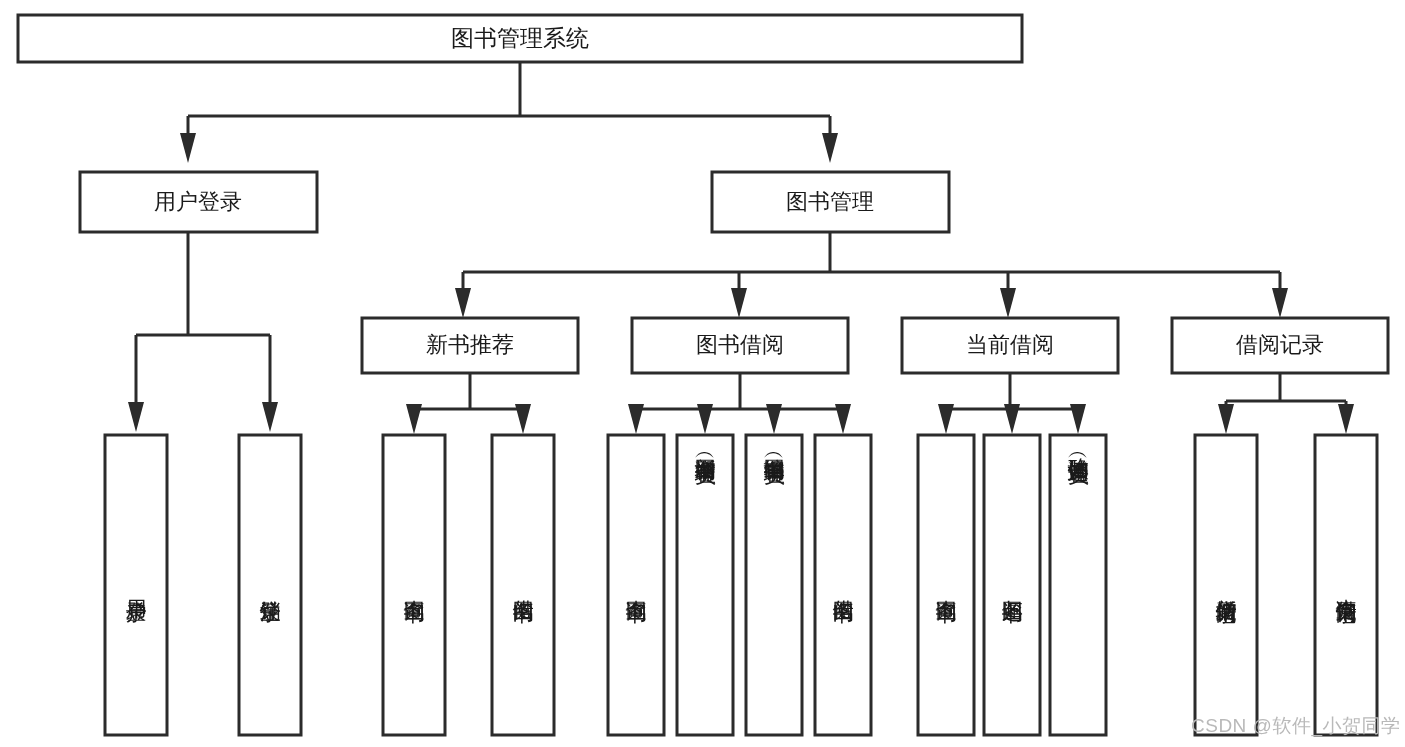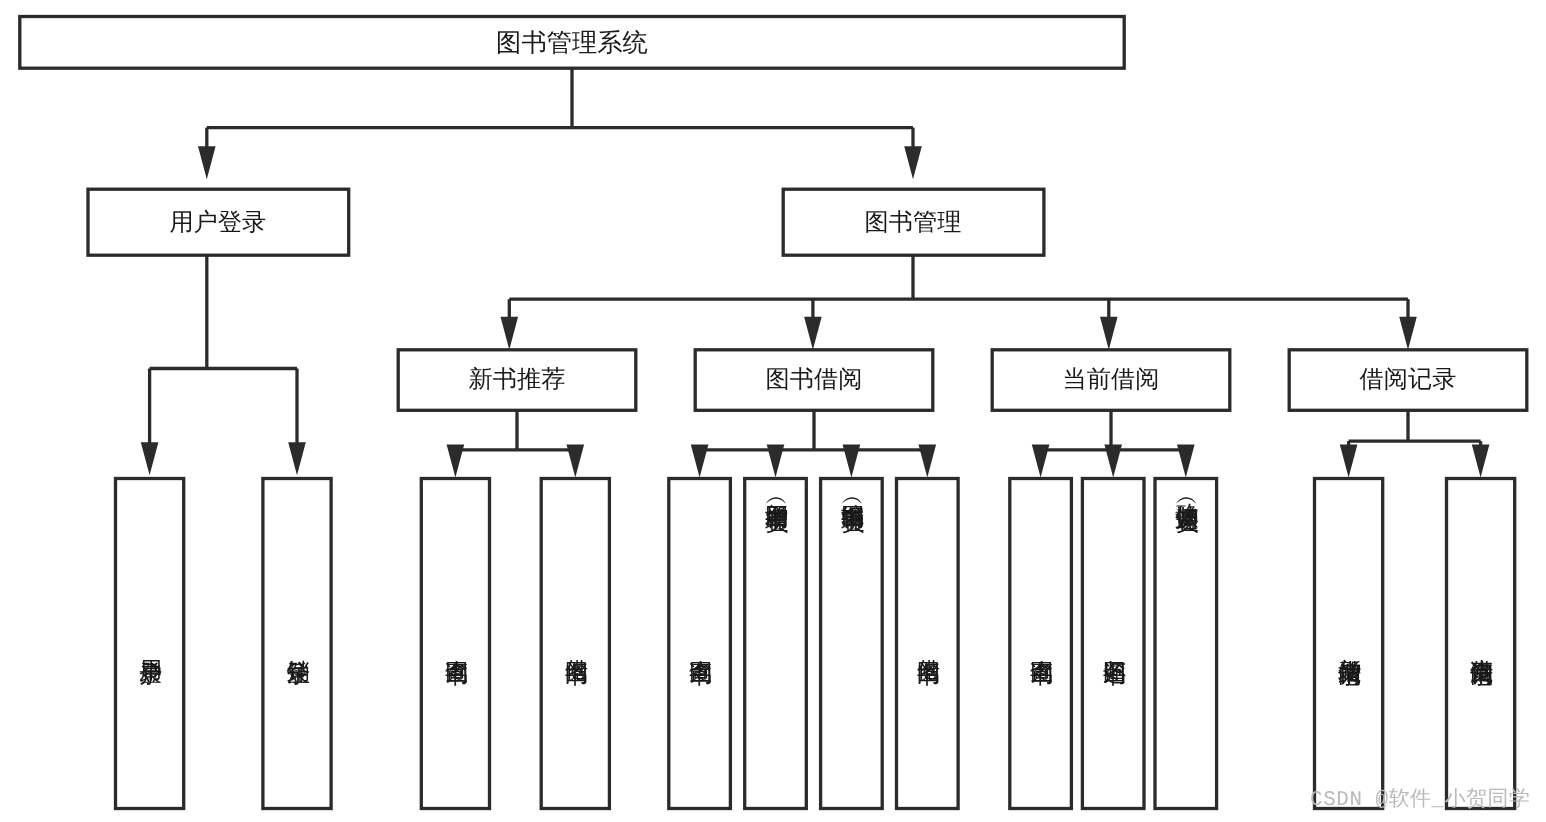--- a/index.html
+++ b/index.html
@@ -65,21 +65,21 @@
     display: flex;
     align-items: flex-start;
     justify-content: center;
     pointer-events: none;
   }
   .leaf-text-wrap.center-v { align-items: center; }
   .watermark {
     position: absolute;
     left: 1191px;
     top: 713px;
-    font-family: Liberation Mono, monospace;
+    font-family: Liberation Sans, sans-serif;
     font-size: 19px;
     color: #b9b9b9;
     white-space: nowrap;
     letter-spacing: 0.5px;
   }
 </style>
 </head>
 <body>
 
 <div id="diagram-root">

